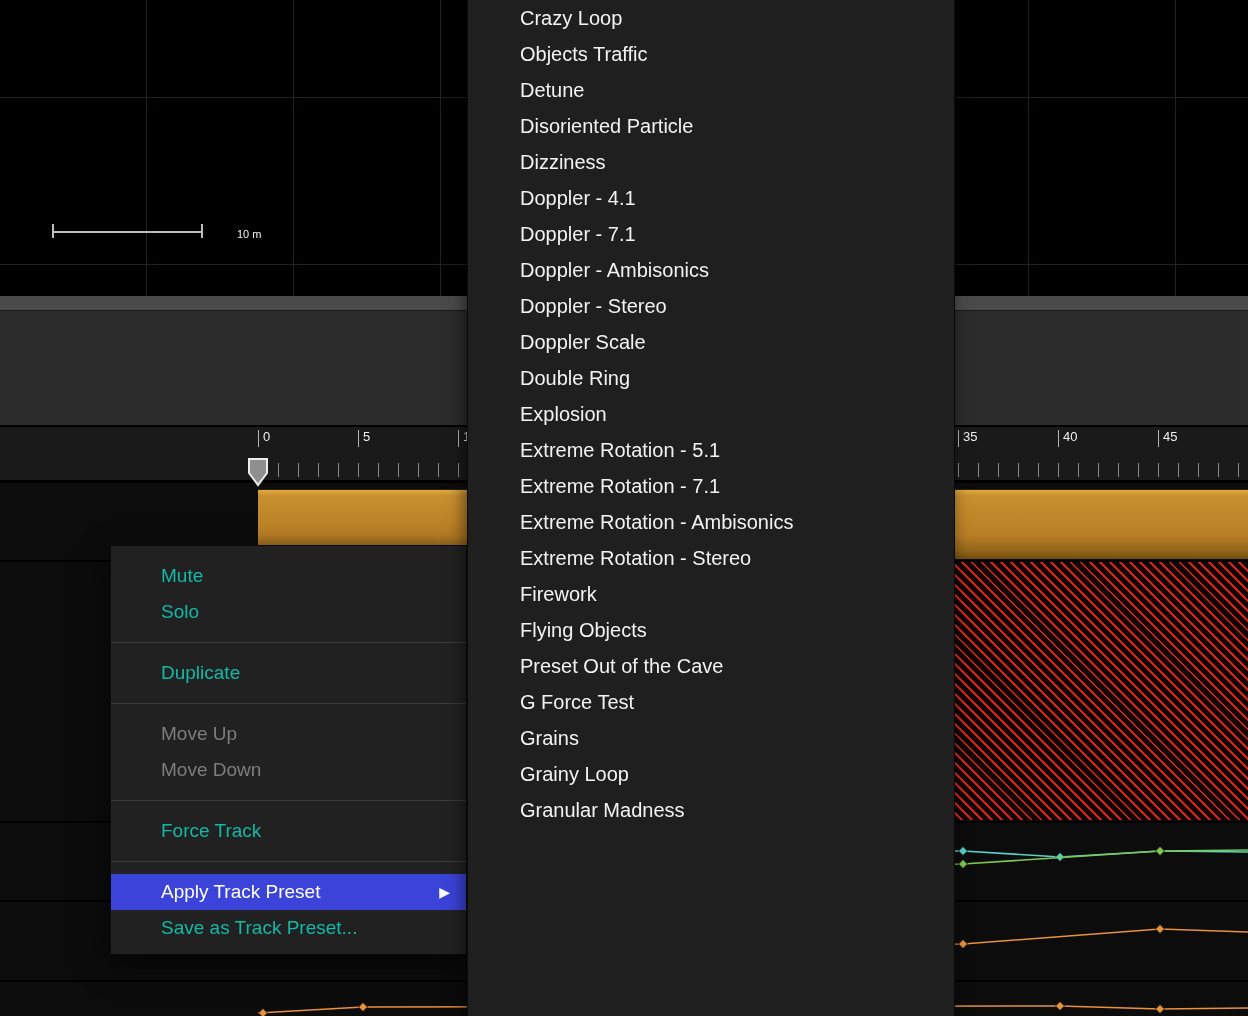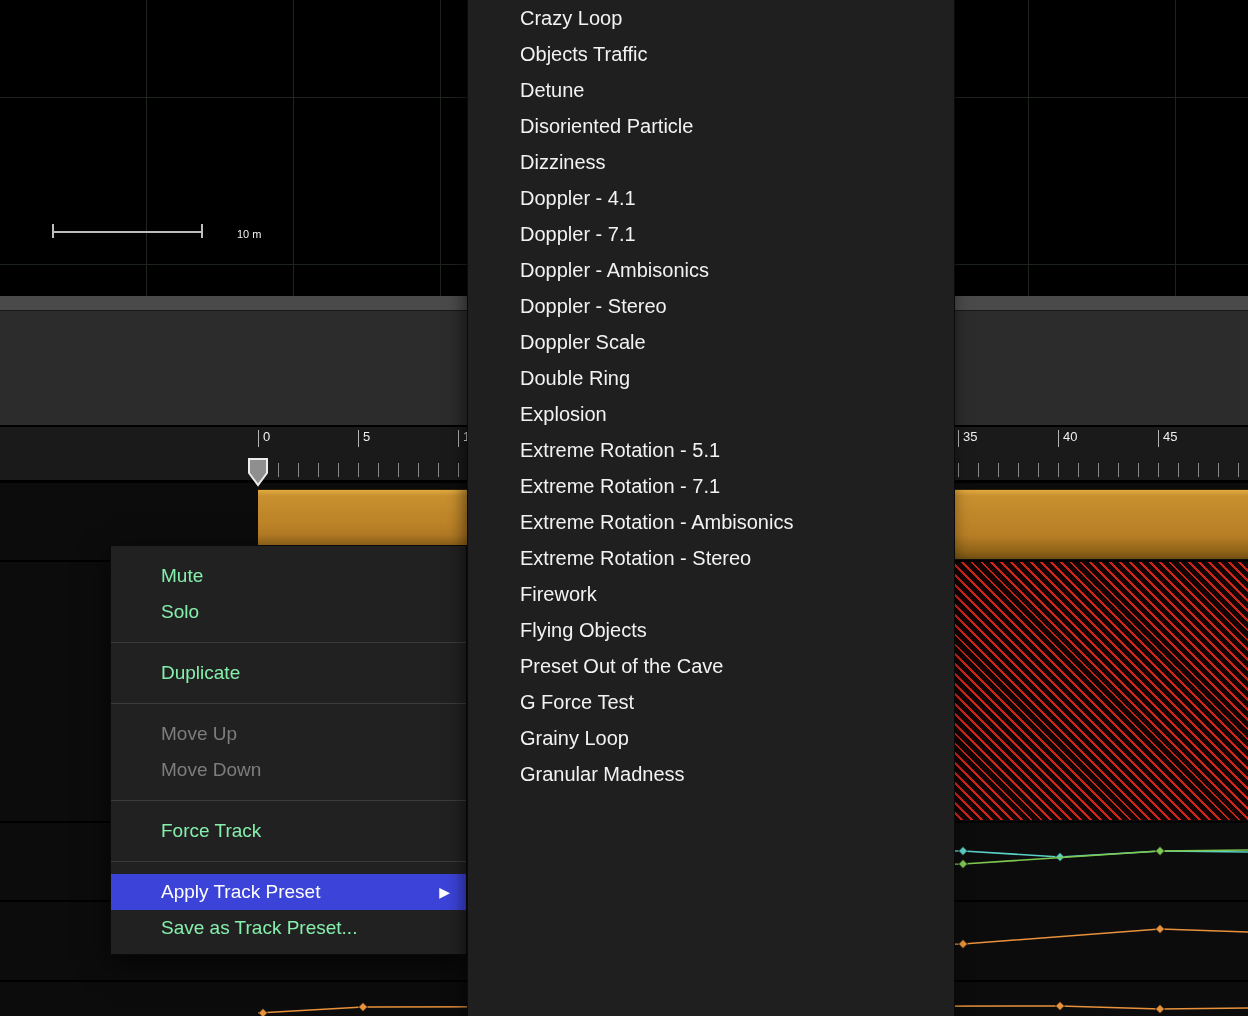--- a/index.html
+++ b/index.html
@@ -62,21 +62,21 @@
     background:#262626;display:flex;align-items:center;justify-content:center}
   #lock1{left:27px;top:381px} #lock2{left:27px;top:461px}
   .kf-btn{position:absolute;width:27px;height:22px;border:1px solid #666;border-radius:3px;background:#242424;
     display:flex;align-items:center;justify-content:center}
   .kf-icon{stroke:#c8c8c8;fill:none;stroke-width:1.8;stroke-linejoin:round}
   #kf-prev{left:166px;top:471px} #kf-add{left:196px;top:471px} #kf-next{left:226px;top:471px}
 
   
   #context-menu{left:110px;top:545px;width:357px;background:#212121;border:1px solid #0a0a0a;
     padding:12px 0 8px;z-index:40;box-shadow:0 10px 28px rgba(0,0,0,.65)}
-  .menu-item{height:36px;line-height:36px;padding-left:50px;font-size:19px;color:#86efac;position:relative;white-space:nowrap}
+  .menu-item{height:36px;line-height:36px;padding-left:50px;font-size:19px;color:#14b8a6;position:relative;white-space:nowrap}
   .menu-item.disabled{color:#7d7d7d}
   .menu-item.highlighted{background:#3b43d8;color:#fff}
   .submenu-arrow{position:absolute;right:16px;top:0;font-size:14px}
   .menu-sep{height:1px;background:#3c3c3c;margin:12px 0}
 
   
   #preset-submenu{left:467px;top:-1px;width:488px;height:1019px;background:#1f1f1f;
     border:1px solid #0a0a0a;z-index:50;box-shadow:-3px 0 16px rgba(0,0,0,.55)}
   .submenu-item{height:36px;line-height:36px;padding-left:52px;font-size:20px;color:#f2f2f2;white-space:nowrap}
 </style>
@@ -295,17 +295,18 @@
       <div class="submenu-item">Double Ring</div>
       <div class="submenu-item">Explosion</div>
       <div class="submenu-item">Extreme Rotation - 5.1</div>
       <div class="submenu-item">Extreme Rotation - 7.1</div>
       <div class="submenu-item">Extreme Rotation - Ambisonics</div>
       <div class="submenu-item">Extreme Rotation - Stereo</div>
       <div class="submenu-item">Firework</div>
       <div class="submenu-item">Flying Objects</div>
       <div class="submenu-item">Preset Out of the Cave</div>
       <div class="submenu-item">G Force Test</div>
+      <div class="submenu-item">Grains</div>
       <div class="submenu-item">Grainy Loop</div>
       <div class="submenu-item">Granular Madness</div>
     </div>
 
 </div>
 
 </body></html>

